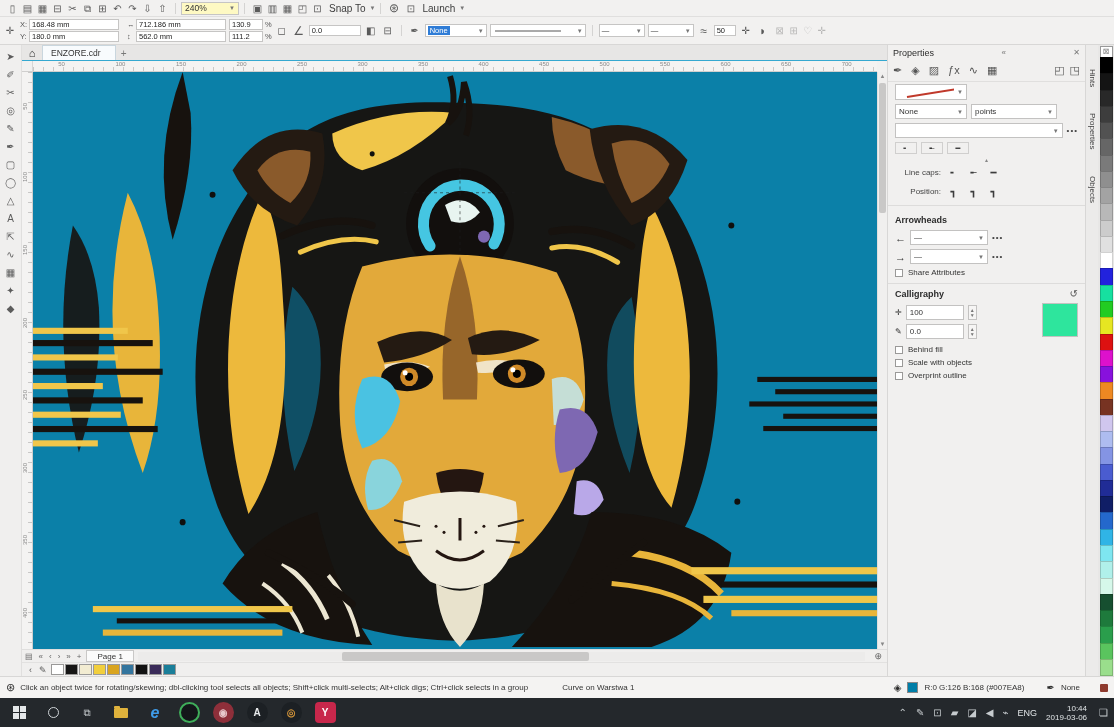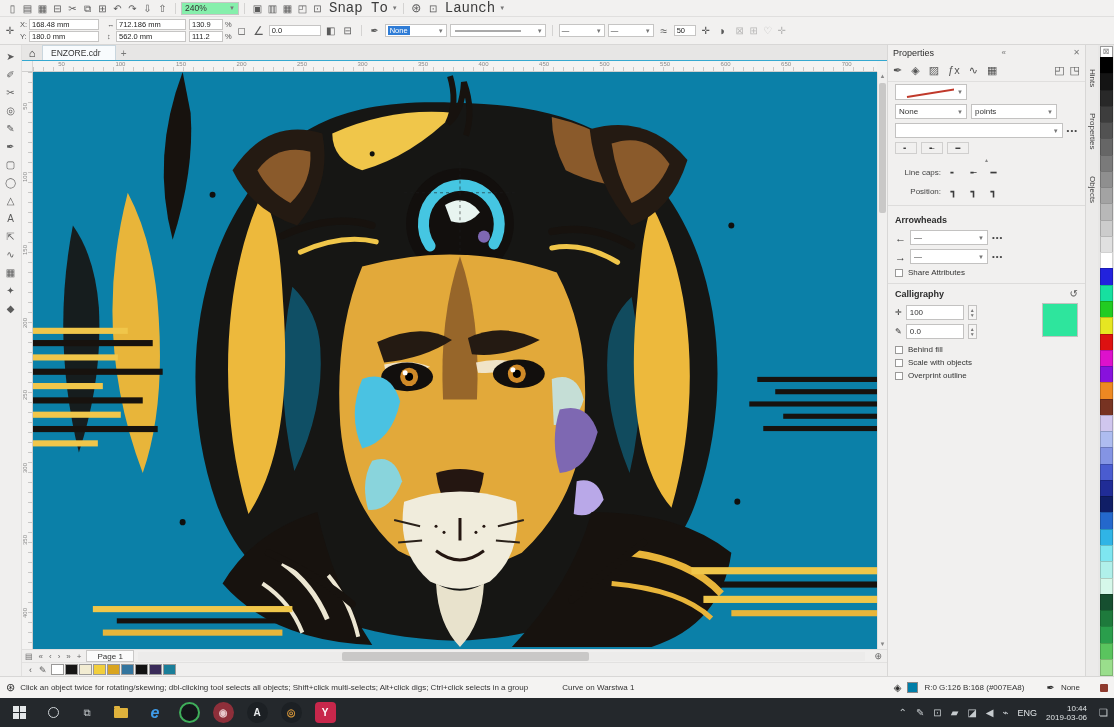--- a/index.html
+++ b/index.html
@@ -8,33 +8,33 @@
   .app { width:1114px; height:727px; display:flex; flex-direction:column; position:relative; }
 
   
   .menubar { height:13px; background:#f2f1f0; display:flex; align-items:center; padding-left:4px; border-bottom:1px solid #e3e2e1; }
   .menu-item { font-size:9px; color:#3c3c3c; padding:0 7px; cursor:default; }
 
   
   .toolbar { height:17px; background:#f2f1f0; display:flex; align-items:center; padding-left:5px; gap:2px; border-bottom:1px solid #e0dfde; }
   .tb-icon { font-size:10px; color:#5a5a5a; width:15px; text-align:center; line-height:15px; }
   .tb-sep { width:1px; height:11px; background:#d4d3d2; margin:0 3px; }
-  .combo { background:#86efac; border:1px solid #c6c5c4; height:13px; display:flex; align-items:center; font-size:8.5px; color:#333; padding:0 3px; }
+  .combo { background:#fef9c3; border:1px solid #c6c5c4; height:13px; display:flex; align-items:center; font-size:8.5px; color:#333; padding:0 3px; }
   .combo .arrow { margin-left:auto; font-size:6px; color:#777; padding-left:4px; }
-  .tb-label { font-size:14px; color:#3c3c3c; margin:9px 2px;font-family:Liberation Mono, monospace; }
+  .tb-label { font-size:10px; color:#3c3c3c; margin:9px 2px; }
   .caret { font-size:6px; color:#777; }
 
   
   .propbar { height:28px; background:#f2f1f0; display:flex; align-items:center; padding-left:3px; gap:3px; border-bottom:1px solid #d8d7d6; }
   .pb-icon { font-size:10px; color:#5a5a5a; width:14px; text-align:center; }
   .pb-stack { display:flex; flex-direction:column; gap:1px; }
   .pb-row { display:flex; align-items:center; gap:2px; }
   .pb-lab { font-size:7.5px; color:#555; width:7px; }
   .field { background:#fff; border:1px solid #c6c5c4; height:11px; font-size:7.5px; color:#222; display:flex; align-items:center; padding:0 2px; }
-  .w70 { width:70px; } .w34 { width:34px; } .w52 { width:52px; } .w22 { width:22px; }
+  .w70 { width:90px; } .w34 { width:34px; } .w52 { width:52px; } .w22 { width:22px; }
   .pct { font-size:7.5px; color:#555; }
   .sel-blue { background:#2f7cd6; color:#fff; padding:0 2px; }
   .mini-combo { background:#fff; border:1px solid #c6c5c4; height:13px; display:flex; align-items:center; font-size:7.5px; color:#333; padding:0 2px; }
   .grayed { opacity:.38; }
 
   
   .workspace { flex:1; display:flex; min-height:0; }
 
   .toolbox { width:22px; background:#f0efee; border-right:1px solid #e0dfde; display:flex; flex-direction:column; align-items:center; padding-top:3px; gap:1px; }
   .tool { width:18px; height:17px; font-size:10px; color:#5c5c5c; display:flex; align-items:center; justify-content:center; }

